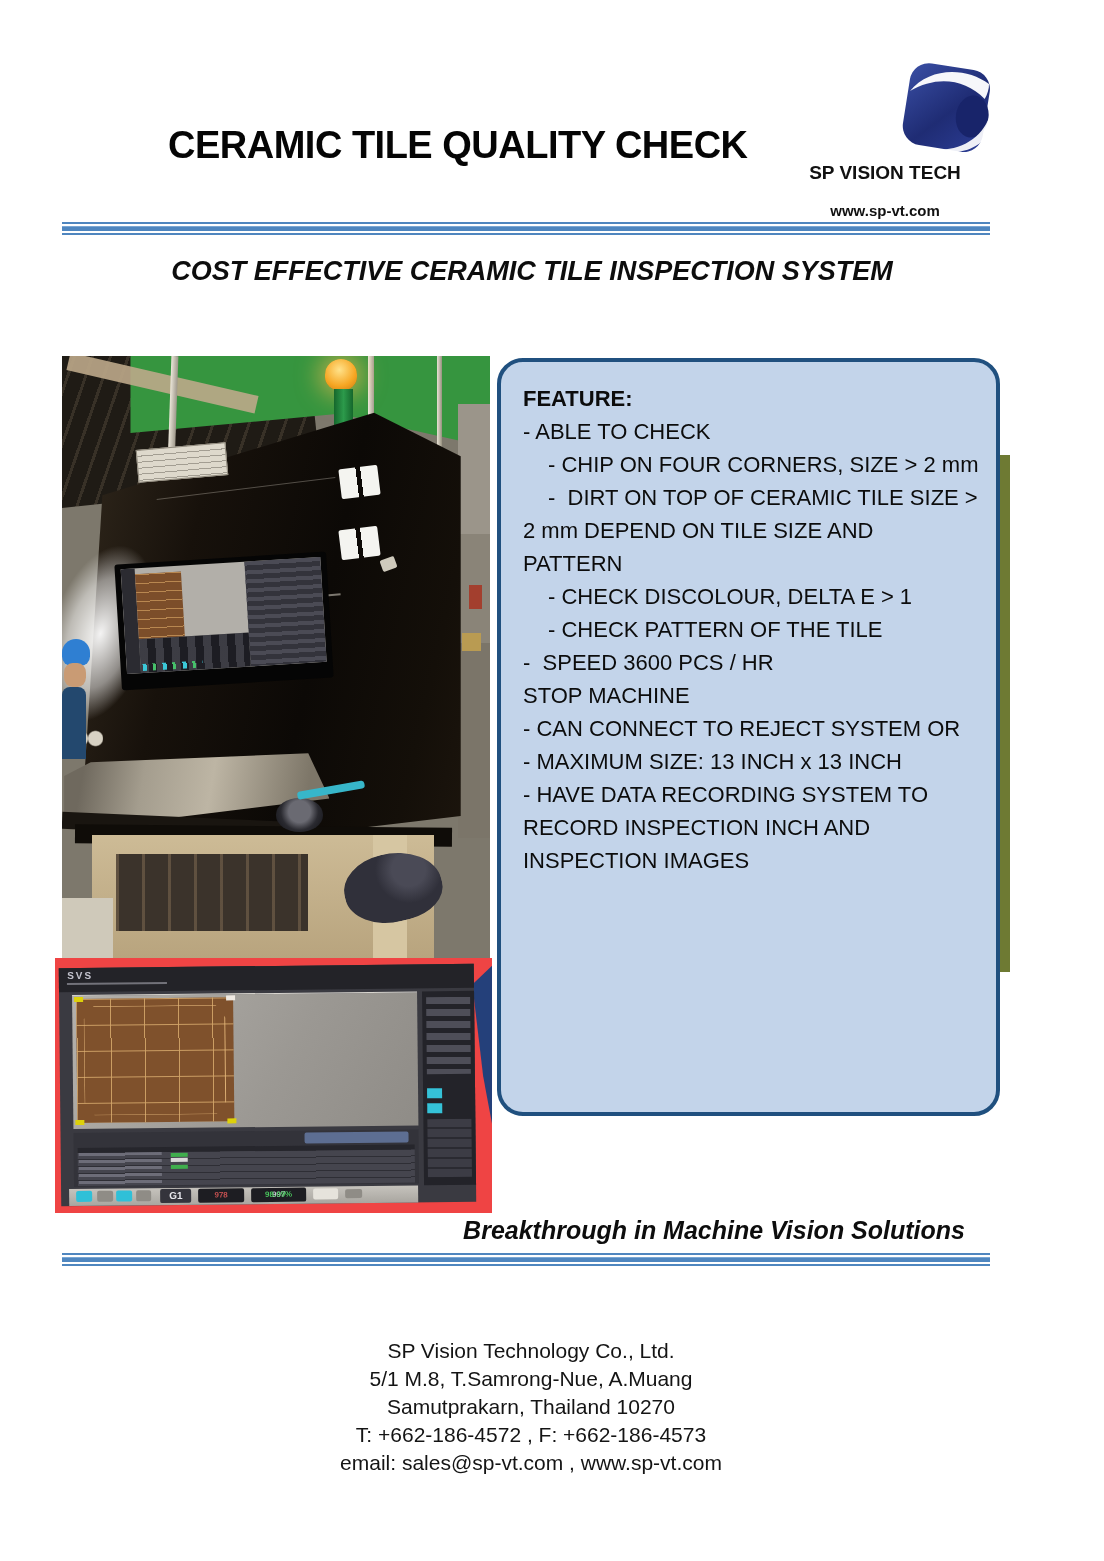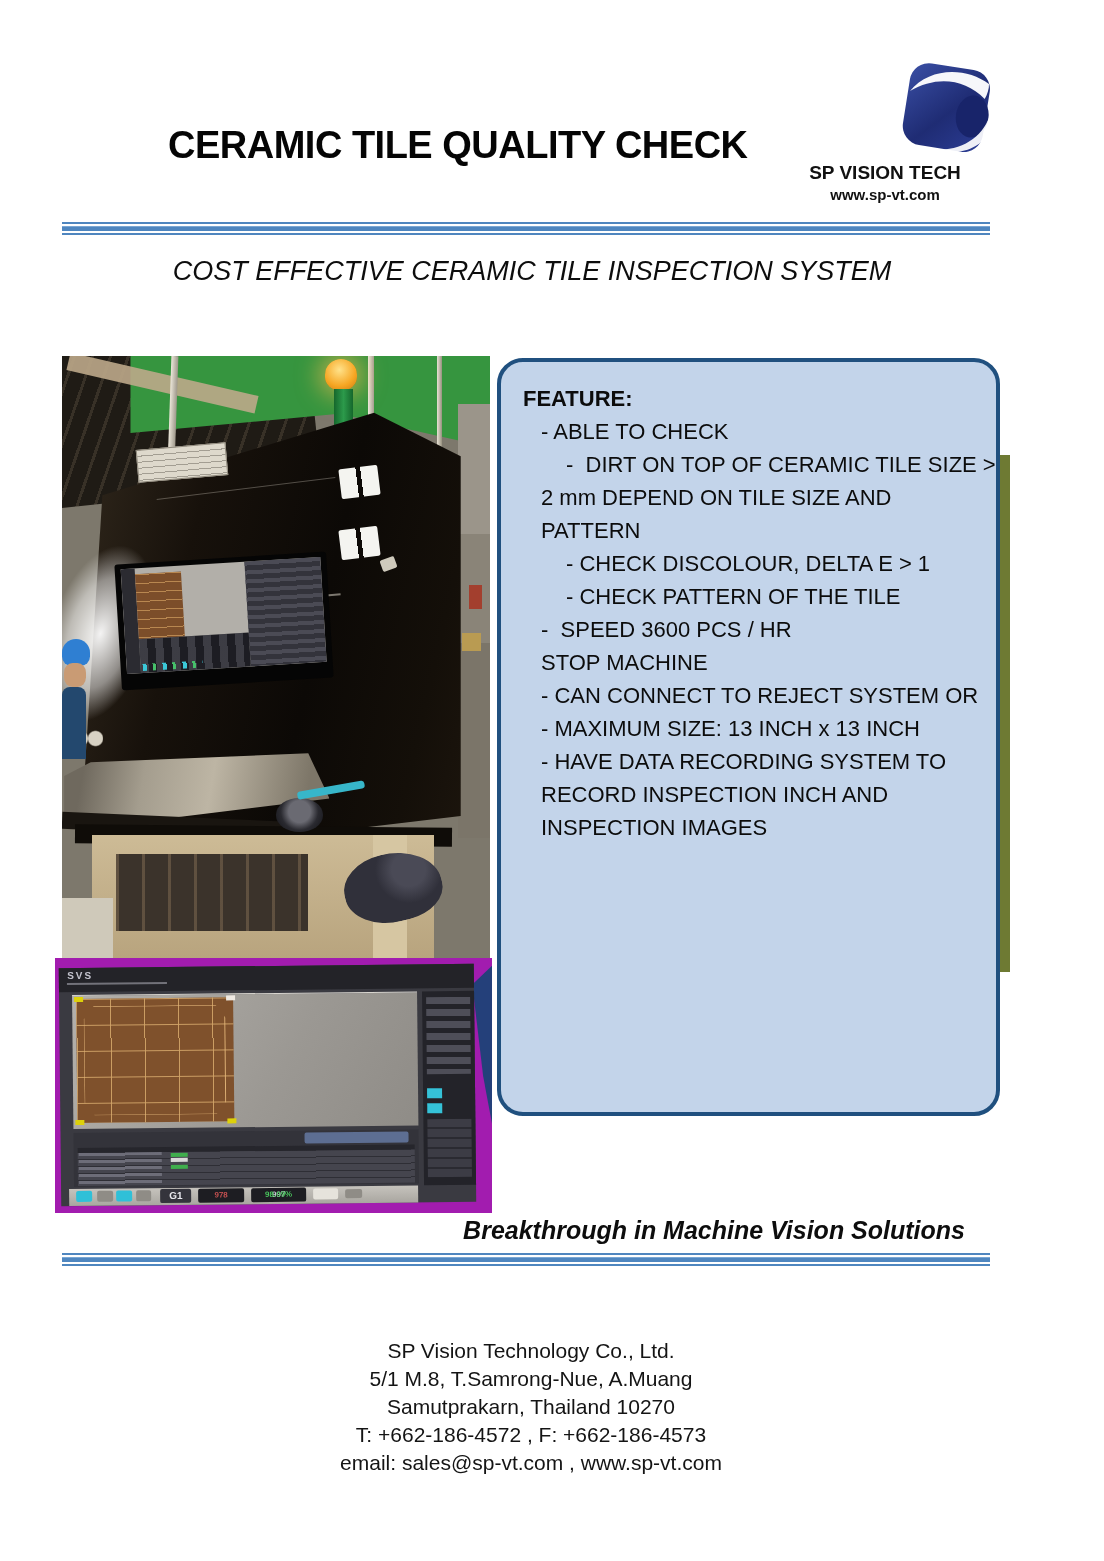--- a/index.html
+++ b/index.html
@@ -5,41 +5,41 @@
   html,body { margin:0; padding:0; background:#ffffff; }
   body { font-family:"Liberation Sans", sans-serif; color:#0d0d0d; }
   #page { position:relative; width:1104px; height:1561px; background:#ffffff; overflow:hidden; }
   #page * { position:absolute; box-sizing:border-box; }
 
   
   #title { left:168px; top:124px; font-size:38px; font-weight:700; letter-spacing:-0.5px; white-space:nowrap; color:#050505; }
   #logo-wrap { left:790px; top:62px; width:190px; text-align:center; }
   #logo-wrap .logo-art { position:relative; display:block; margin:0 auto; width:118px; height:100px; }
   #logo-name { position:relative; display:block; font-size:19px; font-weight:700; margin-top:0; color:#111; }
-  #logo-site { position:relative; display:block; font-size:15px; font-weight:700; margin-top:2px; color:#111; }
+  #logo-site { position:relative; display:block; font-size:15px; font-weight:700; margin-top:18px; color:#111; }
 
   .rule { left:62px; width:928px; height:13px;
     background:linear-gradient(180deg,
       var(--c-separator_blue,#4f86bf) 0 2px, #ffffff 2px 4px,
       #7aa7d4 4px 5px, var(--c-separator_blue,#4f86bf) 5px 9px,
       #ffffff 9px 11px, var(--c-separator_blue,#4f86bf) 11px 13px); }
   #rule1 { top:222px; } #rule2 { top:1253px; }
 
-  #subtitle { left:0; top:256px; width:1064px; text-align:center; font-size:27px; font-weight:400; font-style:italic; white-space:nowrap; }
+  #subtitle { left:0; top:256px; width:1064px; text-align:center; font-size:27px; font-weight:700; font-style:italic; white-space:nowrap; }
 
   
   #olive-shadow { left:996px; top:455px; width:14px; height:517px; background:var(--c-box_shadow_olive,#6e7a33); z-index:1; }
   #feature-box { left:497px; top:358px; width:503px; height:758px; z-index:2;
     background:var(--c-feature_box_fill,#c3d4ea);
     border:4px solid var(--c-feature_box_border,#20507f);
     border-radius:26px; padding:13px 12px 0 22px;
     font-size:22px; line-height:33px; color:#0c0c0c; }
   #feature-box .feat-heading { position:relative; font-weight:700;margin-top:7px; }
   #feature-box .feat-lines { position:relative; }
-  #feature-box .feat-line { position:relative; white-space:pre;margin-left:18px; }
+  #feature-box .feat-line { position:relative; white-space:pre; }
   #feature-box .feat-line.indent { padding-left:25px; }
 
   
   #photo1 { left:62px; top:356px; width:428px; height:602px; overflow:hidden; background:#7d786c; z-index:2; }
   #photo1 .roof { left:-3%; top:-3%; width:62%; height:26%; transform:rotate(-6deg);
     background:repeating-linear-gradient(115deg,#1f1b15 0 14px,#383127 14px 17px); }
   #photo1 .green-wall { left:16%; top:0; width:84%; height:16%; background:#36953f;
     clip-path:polygon(0 0,100% 0,100% 95%,58% 60%,0 80%); }
   #photo1 .beam { left:1%; top:3%; width:45%; height:3%; background:#bda98a; transform:rotate(13deg); opacity:.9; }
   #photo1 .rodL { left:25%; top:0; width:1.6%; height:23%; background:linear-gradient(90deg,#ece7da,#9d978a); transform:rotate(2deg); }
@@ -93,21 +93,21 @@
   #photo1 .cable { left:55%; top:71.5%; width:16%; height:1.4%; background:#37b6c9; border-radius:3px; transform:rotate(-10deg); }
   #photo1 .base { left:7%; top:79.5%; width:80%; height:20.5%; background:linear-gradient(180deg,#cdbb96,#b8a47e); }
   #photo1 .base-open { left:7%; top:16%; width:56%; height:62%; background:#3b332b;
     background-image:repeating-linear-gradient(90deg,rgba(150,125,95,.4) 0 3px,transparent 3px 26px); }
   #photo1 .base-post { right:8%; top:0; width:10%; height:100%; background:#d6c6a2; }
   #photo1 .floor { left:0; top:90%; width:12%; height:10%; background:#cfc9ba; }
   #photo1 .glove { left:66%; top:82.5%; width:23%; height:11.5%; background:#30303a; border-radius:50% 60% 45% 55%; transform:rotate(-14deg);
     background-image:radial-gradient(circle at 70% 30%,#4a4a56 0 20%,transparent 40%); }
 
   
-  #photo2 { left:55px; top:958px; width:437px; height:255px; overflow:hidden; background:#a21caf; z-index:3; }
+  #photo2 { left:55px; top:958px; width:437px; height:255px; overflow:hidden; background:#ef4444; z-index:3; }
   #photo2 .navy-wedge { right:0; top:3%; width:4.5%; height:62%; background:#24407a; clip-path:polygon(0 12%,100% 0,100% 100%,55% 70%); }
   #photo2 .screen2 { left:1.2%; top:3%; width:95%; height:93.5%; background:#3a3a41; transform:rotate(-0.6deg); }
   #photo2 .tb2 { left:0; top:0; width:100%; height:10%; background:#232328; }
   #photo2 .sw-title { left:2%; top:8%; color:#c2c2cc; font-size:10px; font-weight:700; letter-spacing:2px; }
   #photo2 .sw-sub { left:2%; top:62%; width:24%; height:2px; background:rgba(180,180,190,.55); }
   #photo2 .main2 { left:3.2%; top:11.5%; width:83%; height:56%;
     background:linear-gradient(120deg,#b3b0ab,#9b9893 60%,#8f8c87); border-top:1px solid #d8d5cf; }
   #photo2 .tile2 { left:4%; top:13%; width:38%; height:52%; background:#7f512c;
     background-image:repeating-linear-gradient(180deg,rgba(210,165,105,.9) 0 1px,transparent 1px 26px),
                      repeating-linear-gradient(90deg,rgba(210,165,105,.9) 0 1px,transparent 1px 34px); }
@@ -229,20 +229,21 @@
     <div class="floor"></div>
     <div class="glove"></div>
   </div>
 
   <div id="olive-shadow"></div>
   <div id="feature-box">
     <div class="feat-heading">FEATURE:</div>
     <div class="feat-lines">
 
     <div class="feat-line">- ABLE TO CHECK</div>
+        <div class="feat-line indent">- CHIP ON FOUR CORNERS, SIZE &gt; 2 mm</div>
         <div class="feat-line indent">-  DIRT ON TOP OF CERAMIC TILE SIZE &gt;</div>
         <div class="feat-line">2 mm DEPEND ON TILE SIZE AND</div>
         <div class="feat-line">PATTERN</div>
         <div class="feat-line indent">- CHECK DISCOLOUR, DELTA E &gt; 1</div>
         <div class="feat-line indent">- CHECK PATTERN OF THE TILE</div>
         <div class="feat-line">-  SPEED 3600 PCS / HR</div>
         <div class="feat-line">STOP MACHINE</div>
         <div class="feat-line">- CAN CONNECT TO REJECT SYSTEM OR</div>
         <div class="feat-line">- MAXIMUM SIZE: 13 INCH x 13 INCH</div>
         <div class="feat-line">- HAVE DATA RECORDING SYSTEM TO</div>

